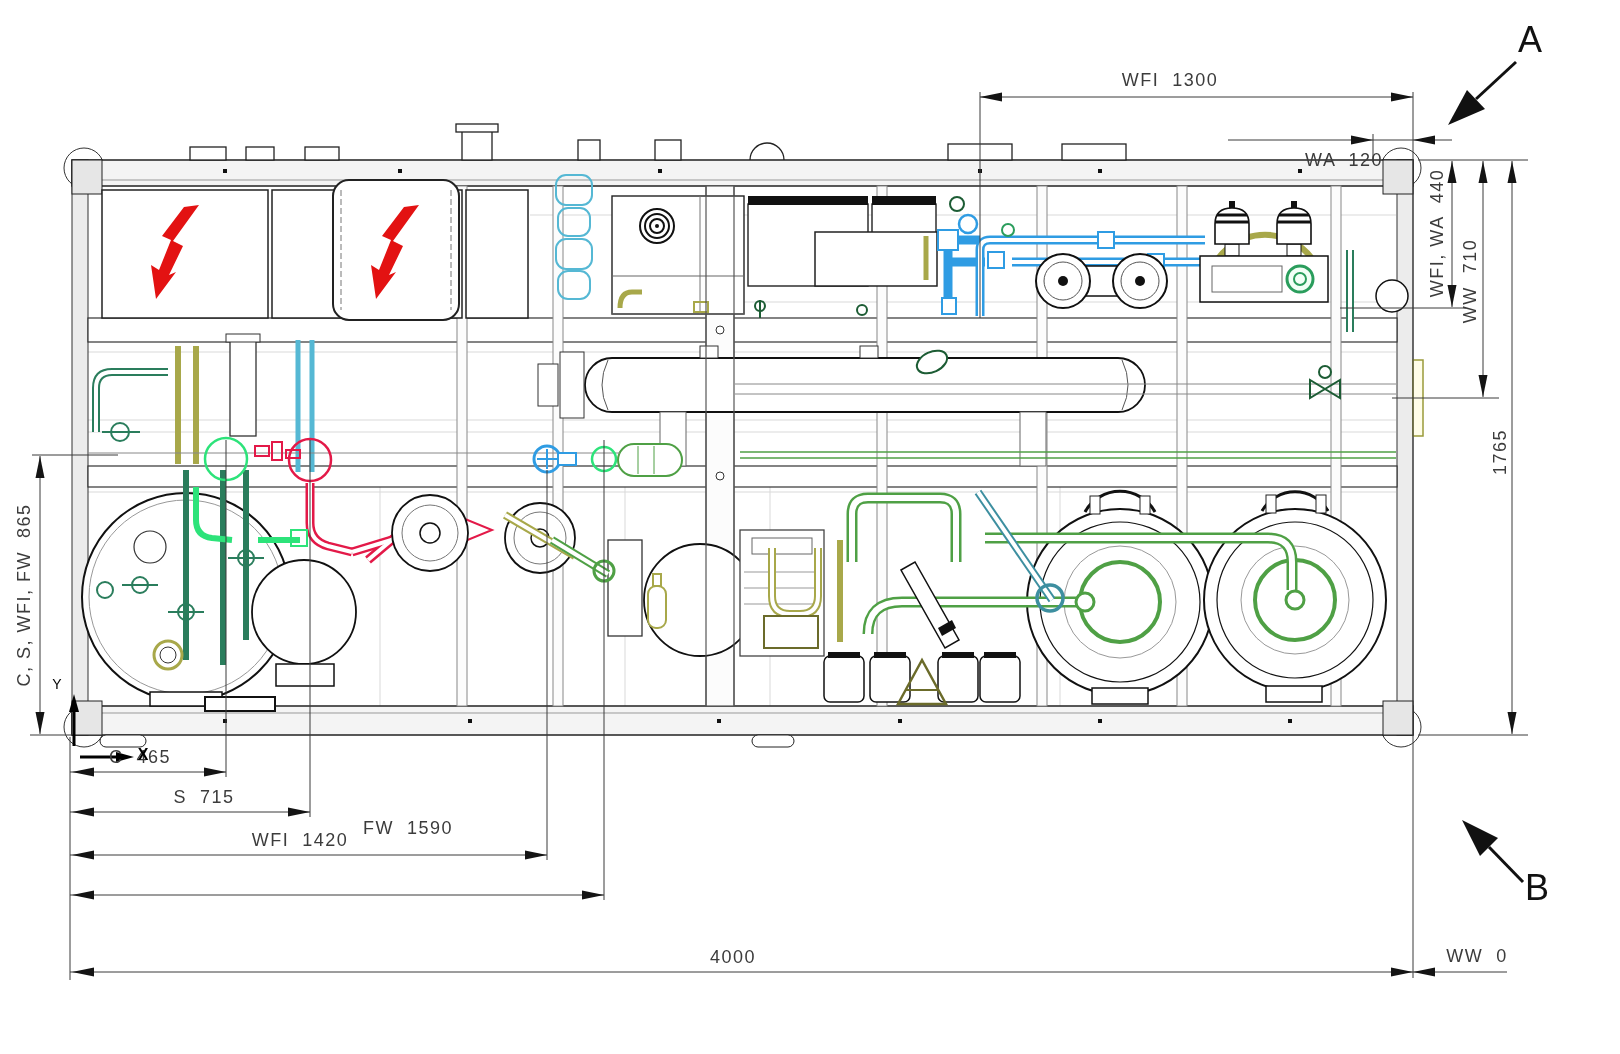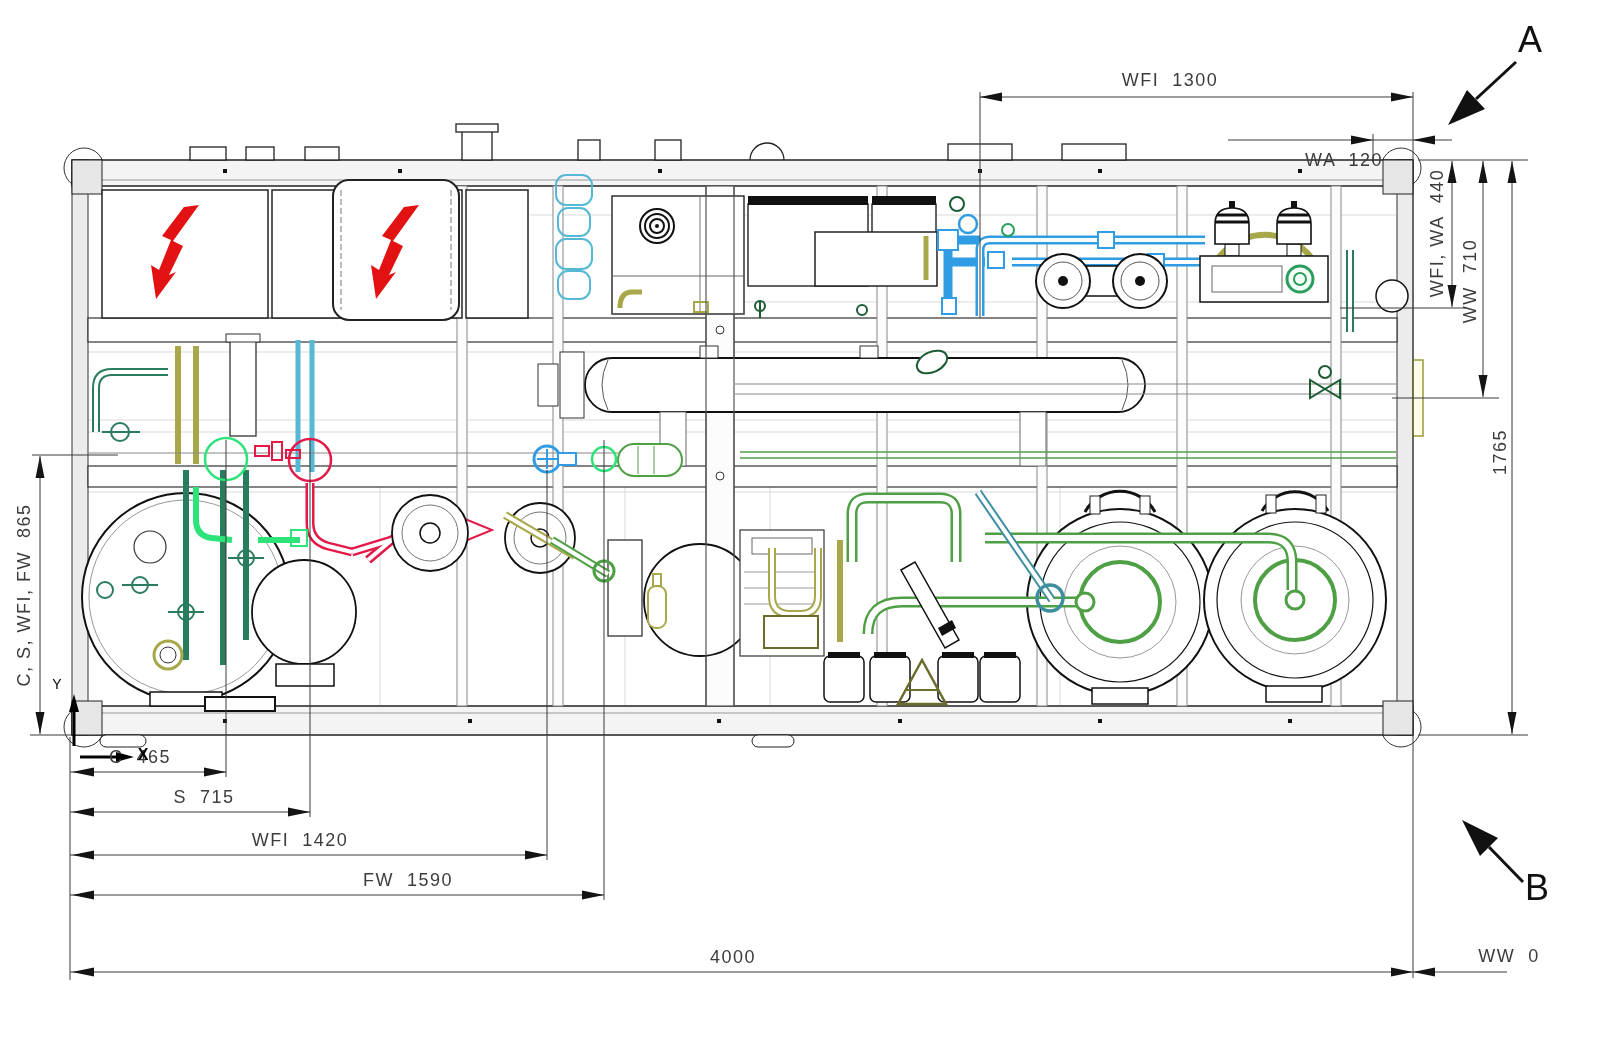--- a/index.html
+++ b/index.html
@@ -463,21 +463,21 @@
 
 <div class="lbl" style="left:1170px;top:80px;">WFI  1300</div>
 <div class="lbl" style="left:1344px;top:124px;margin-top:36px;">WA  120</div>
 <div class="lbl rot" style="left:1437px;top:233px;">WFI, WA  440</div>
 <div class="lbl rot" style="left:1470px;top:281px;">WW  710</div>
 <div class="lbl rot" style="left:1500px;top:452px;">1765</div>
 <div class="lbl rot" style="left:24px;top:595px;">C, S, WFI, FW  865</div>
 <div class="lbl" style="left:140px;top:757px;">C  465</div>
 <div class="lbl" style="left:204px;top:797px;">S  715</div>
 <div class="lbl" style="left:300px;top:840px;">WFI  1420</div>
-<div class="lbl" style="left:408px;top:880px;">FW  1590</div>
+<div class="lbl" style="left:408px;top:828px;">FW  1590</div>
 <div class="lbl" style="left:733px;top:957px;">4000</div>
-<div class="lbl" style="left:1477px;top:956px;margin-left:32px;">WW  0</div>
+<div class="lbl" style="left:1477px;top:956px;">WW  0</div>
 <div class="lbl view" style="left:1530px;top:40px;">A</div>
 <div class="lbl view" style="left:1537px;top:888px;">B</div>
 <div class="lbl axis" style="left:143px;top:755px;">X</div>
 <div class="lbl axis axis-y" style="left:57px;top:684px;">Y</div>
 
 </div>
 
 </body></html>

